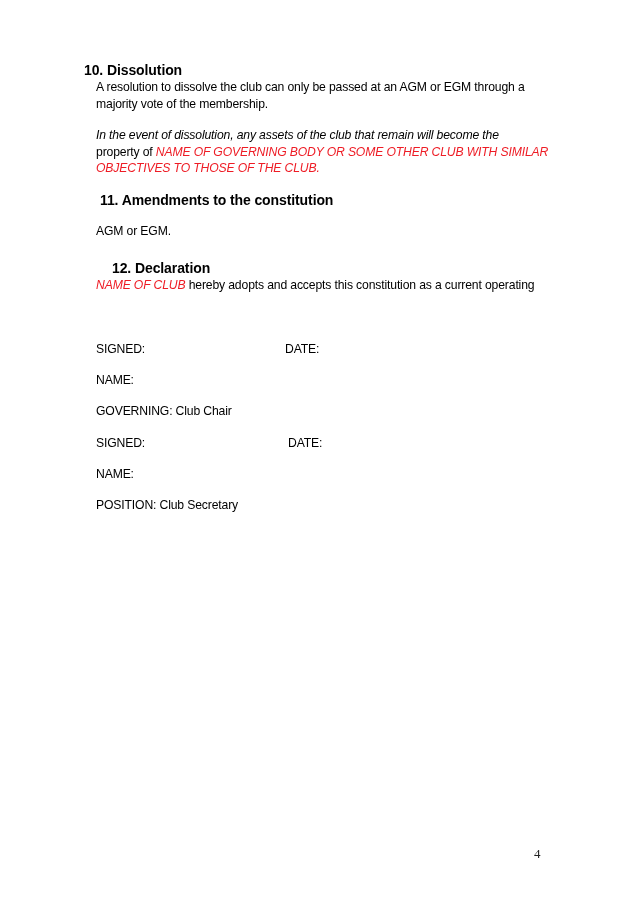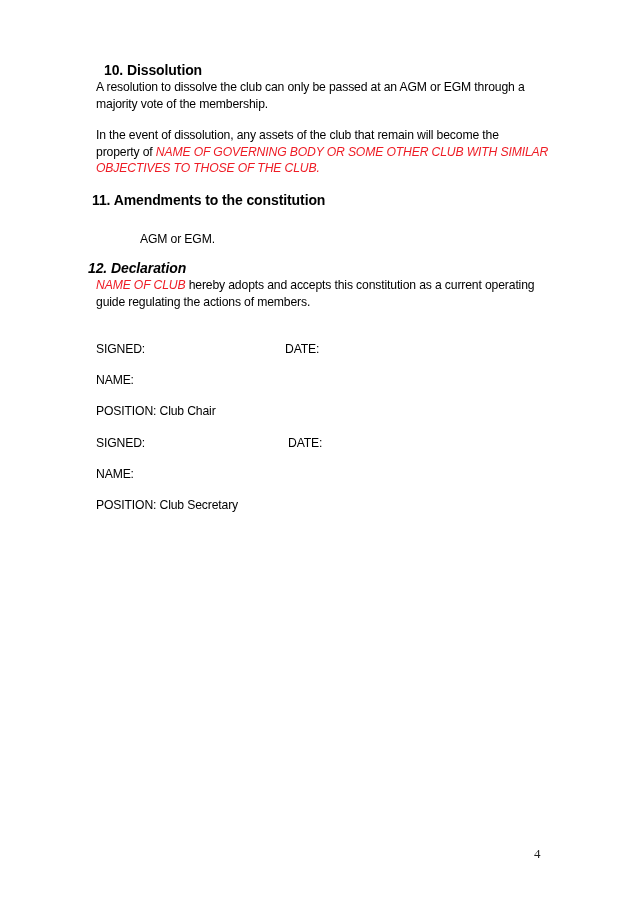--- a/index.html
+++ b/index.html
@@ -41,39 +41,38 @@
       font-family: "Liberation Serif", "DejaVu Serif", serif;
       font-size: 13px;
       color: #222;
     }
   </style>
 </head>
 <body>
 
 <div class="page">
 
-  <div class="abs h" style="left:104px; top:62px;text-align:right;">10. Dissolution</div>
+  <div class="abs h" style="left:84px; top:62px;text-align:right;">10. Dissolution</div>
   <div class="abs p" style="left:96px; top:79px;">A resolution to dissolve the club can only be passed at an AGM or EGM through a</div>
   <div class="abs p" style="left:96px; top:95.5px;">majority vote of the membership.</div>
 
-  <div class="abs p" style="left:96px; top:127px;">In the event of dissolution, any assets of the club that remain will become the</div>
+  <div class="abs p" style="left:96px; top:127px;font-style:italic;">In the event of dissolution, any assets of the club that remain will become the</div>
   <div class="abs p red" style="left:96px; top:160px;">OBJECTIVES TO THOSE OF THE CLUB.</div>
   <div class="abs p" style="left:96px; top:143.5px;"><span>property of </span><span class="red">NAME OF GOVERNING BODY OR SOME OTHER CLUB WITH SIMILAR</span></div>
 
-  <div class="abs h" style="left:92px; top:192px;">11. Amendments to the constitution</div>
-  <div class="abs p" style="left:96px; top:231px;margin-left:44px;">AGM or EGM.</div>
+  <div class="abs h" style="left:100px; top:192px;">11. Amendments to the constitution</div>
+  <div class="abs p" style="left:96px; top:223px;">AGM or EGM.</div>
 
-  <div class="abs h" style="left:88px; top:260px;font-style:italic;">12. Declaration</div>
+  <div class="abs h" style="left:112px; top:260px;">12. Declaration</div>
   <div class="abs p" style="left:96px; top:277px;"><span class="red">NAME OF CLUB</span><span> hereby adopts and accepts this constitution as a current operating</span></div>
-  <div class="abs p" style="left:96px; top:293.5px;">guide regulating the actions of members.</div>
 
   <div class="abs p" style="left:96px; top:341px;">SIGNED:</div>
   <div class="abs p" style="left:285px; top:341px;">DATE:</div>
   <div class="abs p" style="left:96px; top:372px;">NAME:</div>
-  <div class="abs p" style="left:96px; top:403px;">POSITION: Club Chair</div>
+  <div class="abs p" style="left:96px; top:403px;">GOVERNING: Club Chair</div>
 
   <div class="abs p" style="left:96px; top:435px;">SIGNED:</div>
   <div class="abs p" style="left:288px; top:435px;">DATE:</div>
   <div class="abs p" style="left:96px; top:466px;">NAME:</div>
   <div class="abs p" style="left:96px; top:497px;text-align:center;">POSITION: Club Secretary</div>
 
   <div class="abs pagenum" style="left:534px; top:846px;">4</div>
 </div>
 
 </body></html>

